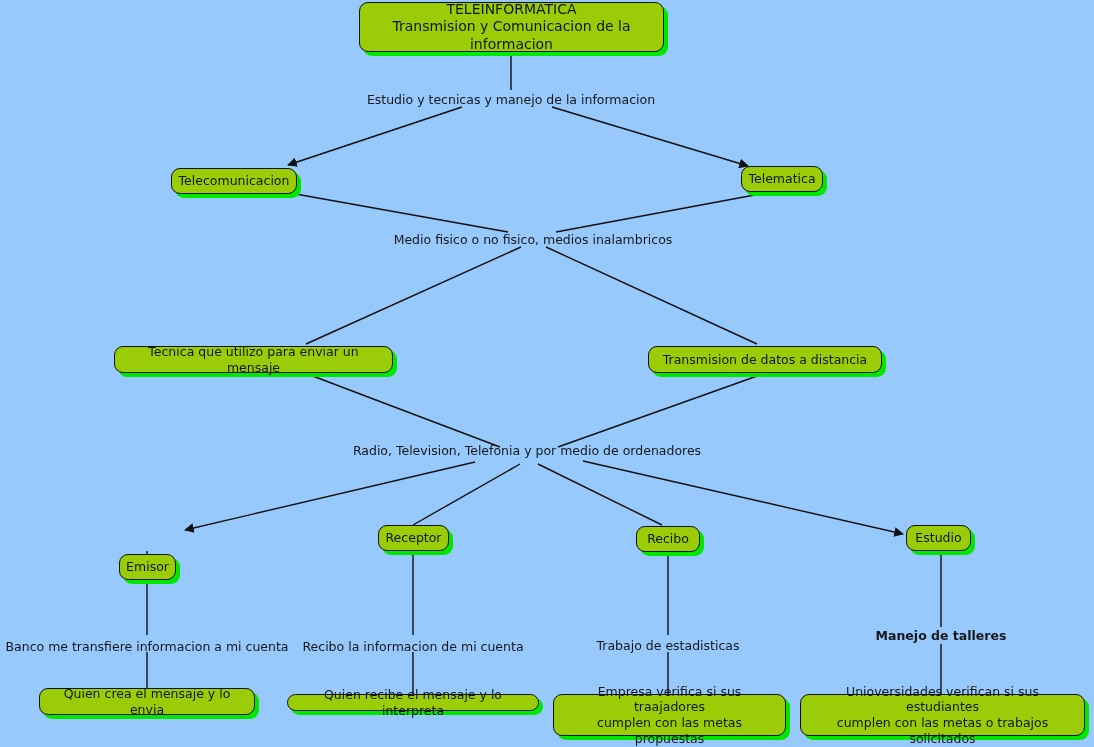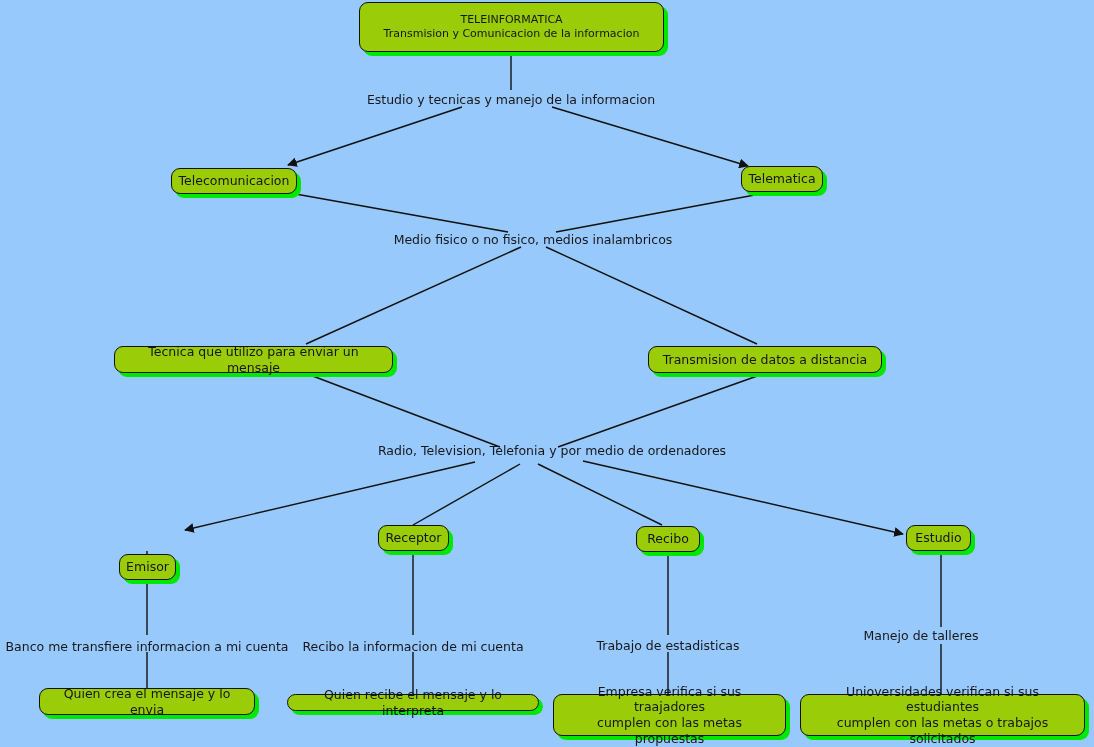--- a/index.html
+++ b/index.html
@@ -35,21 +35,21 @@
     display: flex;
     align-items: center;
     justify-content: center;
     line-height: 1.25;
     white-space: pre-line;
     box-shadow: 4px 4px 0 0 #00e800;
     padding: 2px 8px;
     font-size: 12.5px;
   }
   .node.big {
-    font-size: 11px;
+    font-size: 14px;
   }
   .edge-label {
     position: absolute;
     color: #17171c;
     font-size: 12.5px;
     white-space: nowrap;
     transform: translate(-50%, -50%);
     text-align: center;
     background: transparent;
   }
@@ -131,23 +131,23 @@
   <div class="node" style="left:553px; top:694px; width:233px; height:42px;">Empresa verifica si sus traajadores
 cumplen con las metas propuestas</div>
 
   <div class="node" style="left:800px; top:694px; width:285px; height:42px;">Unioversidades verifican si sus estudiantes
 cumplen con las metas o trabajos solicitados</div>
 
   <div class="edge-label" style="left:511px; top:99px;">Estudio y tecnicas y manejo de la informacion</div>
 
   <div class="edge-label" style="left:533px; top:239px;">Medio fisico o no fisico, medios inalambricos</div>
 
-  <div class="edge-label" style="left:527px; top:450px;margin-left:25px;">Radio, Television, Telefonia y por medio de ordenadores</div>
+  <div class="edge-label" style="left:527px; top:450px;">Radio, Television, Telefonia y por medio de ordenadores</div>
 
   <div class="edge-label" style="left:147px; top:646px;">Banco me transfiere informacion a mi cuenta</div>
 
   <div class="edge-label" style="left:413px; top:646px;">Recibo la informacion de mi cuenta</div>
 
   <div class="edge-label" style="left:668px; top:645px;">Trabajo de estadisticas</div>
 
-  <div class="edge-label" style="left:921px; top:635px;">Manejo de talleres</div>
+  <div class="edge-label" style="left:941px; top:635px;font-weight:bold;">Manejo de talleres</div>
 
 </div>
 
 </body></html>

